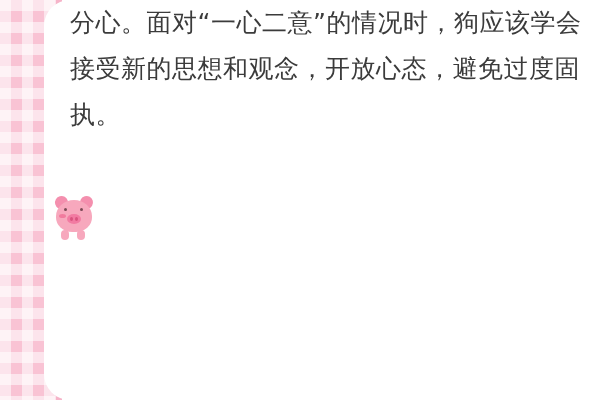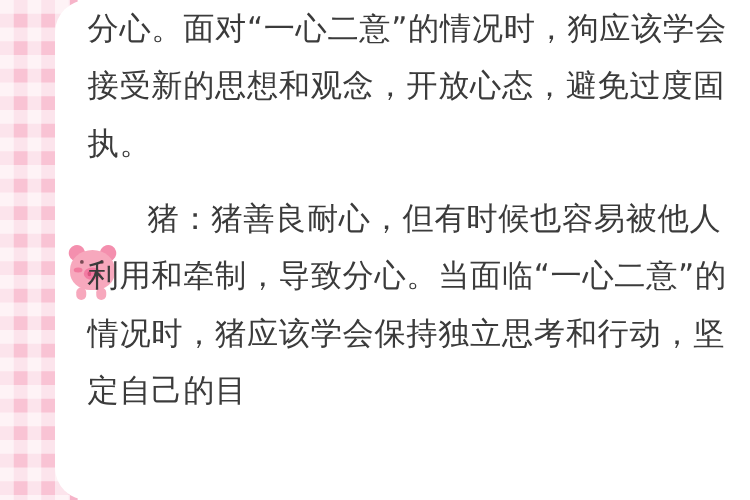--- a/index.html
+++ b/index.html
@@ -174,16 +174,15 @@
     <div class="pig-leg-l"></div>
     <div class="pig-leg-r"></div>
     <div class="pig-eye-l"></div>
     <div class="pig-eye-r"></div>
     <div class="pig-blush"></div>
     <div class="pig-snout"></div>
   </div>
 
   <div class="content">
     <p class="para para-1">分心。面对“一心二意”的情况时，狗应该学会接受新的思想和观念，开放心态，避免过度固执。</p>
-    <p class="para para-2"><span class="indent"></span><span>猪：猪善良耐心，但有时候也容易被他人利用和牵制，导致分心。当面临“一心二意”的情况时，猪应该学会保持独立思考和行动，坚定自己的目</span></p>
   </div>
 
 </div>
 
 </body></html>

